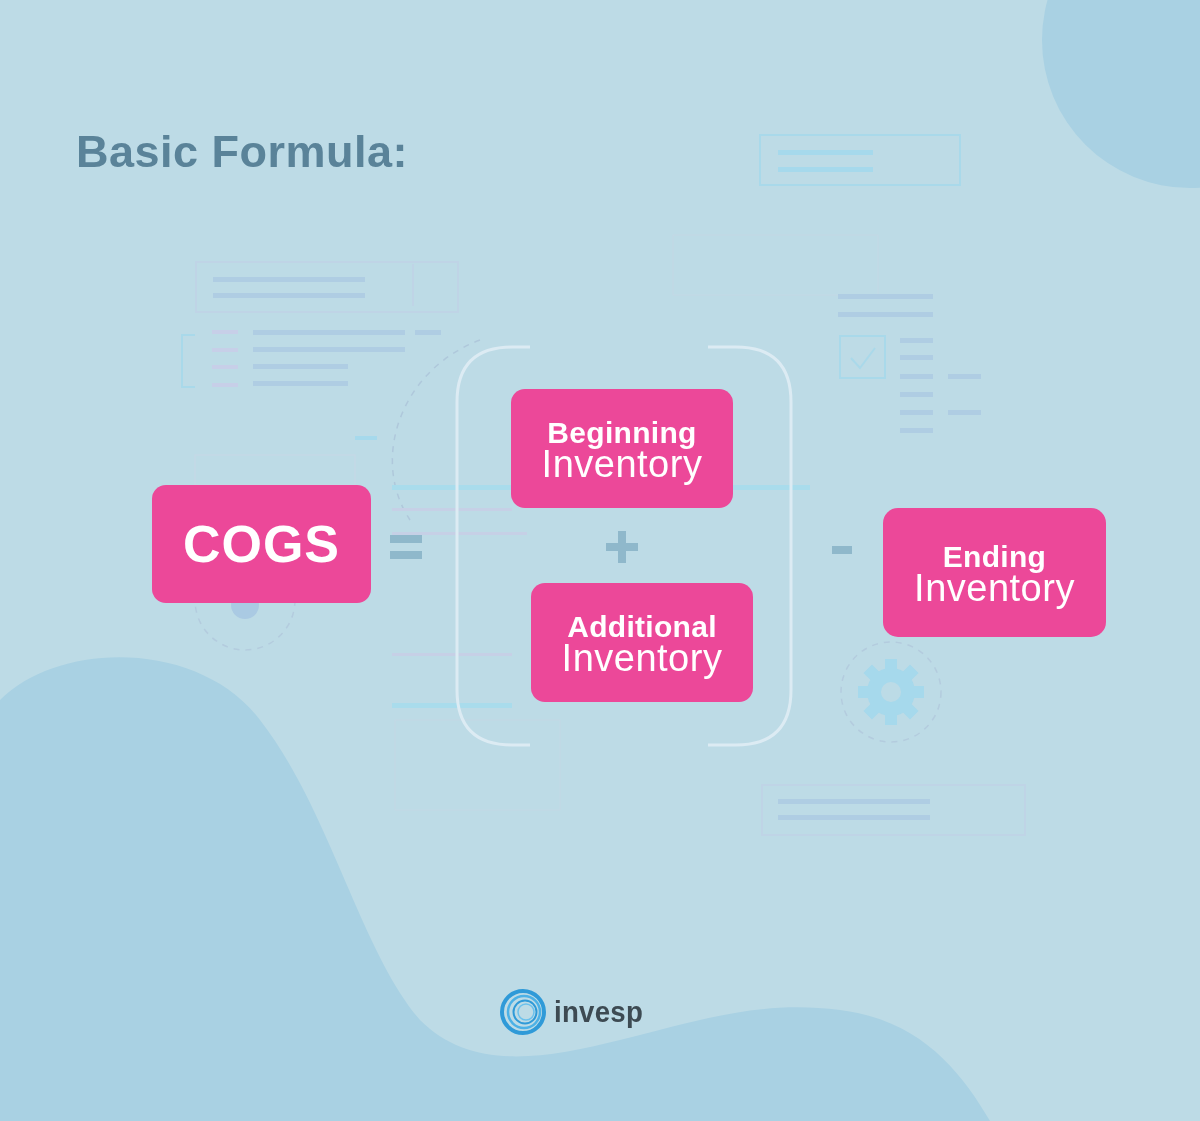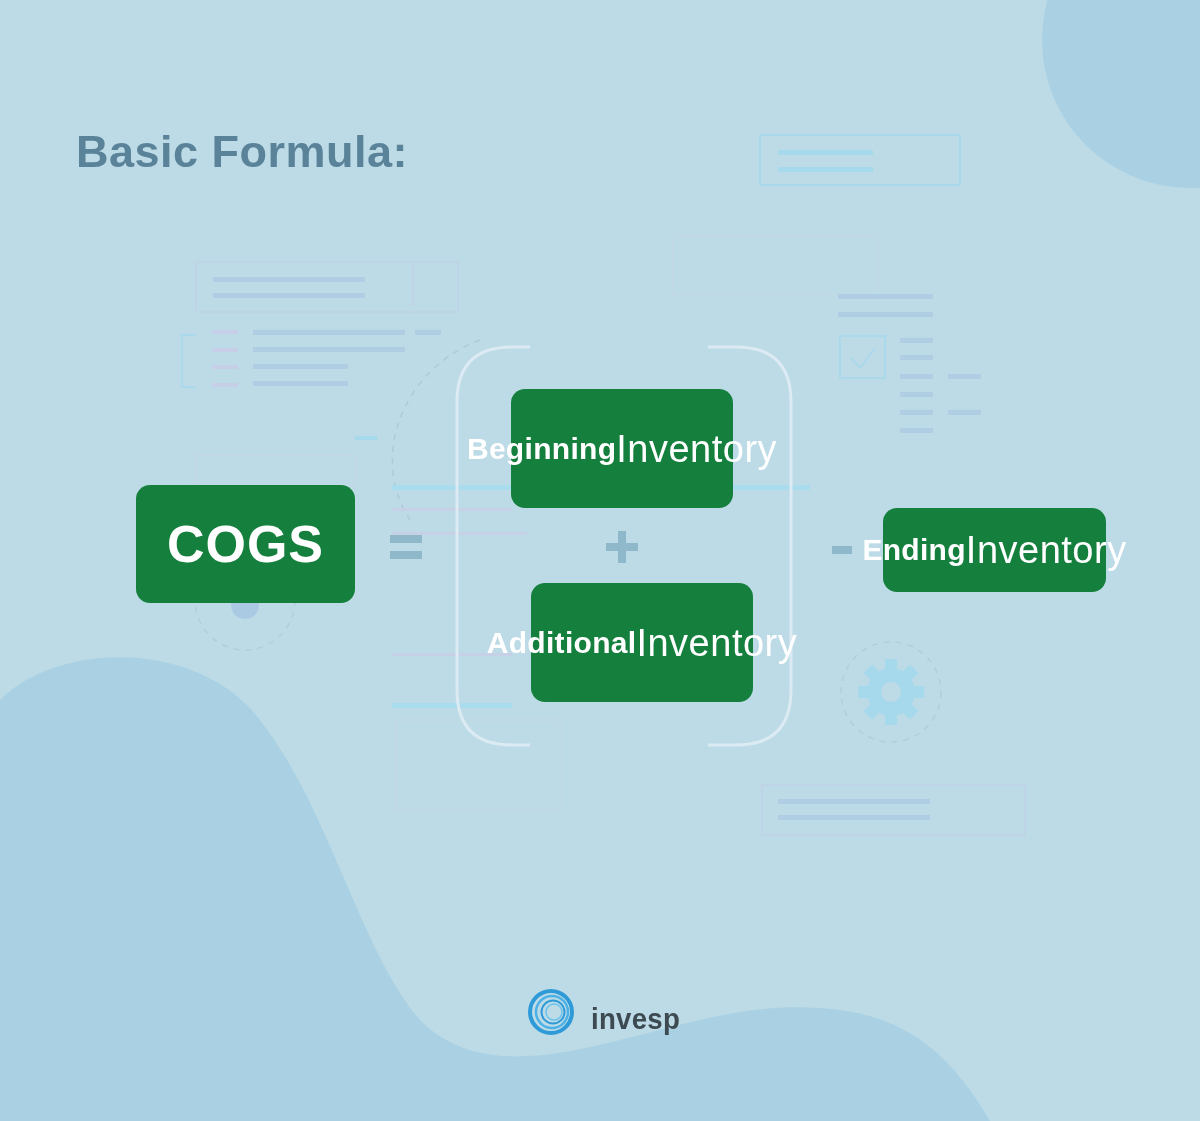--- a/index.html
+++ b/index.html
@@ -15,54 +15,54 @@
       position: absolute;
       left: 76px; top: 126px;
       font-size: 45px;
       font-weight: 700;
       color: #5a8399;
       letter-spacing: 0.5px;
     }
 
     .box {
       position: absolute;
-      background: #15803d;
+      background: #ec4899;
       border-radius: 14px;
       color: #ffffff;
       display: flex;
-      flex-direction: row;
+      flex-direction: column;
       align-items: center;
       justify-content: center;
       text-align: center;
     }
     .box .bold { font-weight: 700; font-size: 30px; line-height: 30px; letter-spacing: 0.3px; }
     .box .reg { font-weight: 400; font-size: 38px; line-height: 32px; letter-spacing: 0.5px; }
 
-    .cogs { left: 136px; top: 485px; width: 219px; height: 118px; }
+    .cogs { left: 152px; top: 485px; width: 219px; height: 118px; }
     .cogs .big { font-size: 52px; font-weight: 700; letter-spacing: 1px; }
 
     .beginning { left: 511px; top: 389px; width: 222px; height: 119px; }
     .additional { left: 511px; top: 583px; width: 222px; height: 119px; margin-left: 20px; }
-    .ending { left: 883px; top: 508px; width: 223px; height: 84px; }
+    .ending { left: 883px; top: 508px; width: 223px; height: 129px; border-radius: 15px; }
 
     .op {
       position: absolute;
       color: #8ab5c9;
     }
     .op-eq { left: 390px; top: 535px; width: 32px; height: 26px; }
     .op-eq span { position: absolute; left: 0; width: 32px; height: 8px; background: #8fb8cb; }
     .op-plus { left: 606px; top: 531px; width: 32px; height: 32px; }
     .op-plus .h { position: absolute; left: 0; top: 12px; width: 32px; height: 8px; background: #8fb8cb; }
     .op-plus .v { position: absolute; left: 12px; top: 0; width: 8px; height: 32px; background: #8fb8cb; }
     .op-minus { left: 832px; top: 546px; width: 20px; height: 8px; background: #8fb8cb; }
 
     .logo {
       position: absolute;
-      left: 527px; top: 988px;
-      display: flex; align-items: flex-end; gap: 16px;
+      left: 499px; top: 988px;
+      display: flex; align-items: center; gap: 7px;
     }
     .logo-text {
       font-size: 30px; font-weight: 700;
       color: #3d4a52;
       letter-spacing: 0.3px;
       font-family: "Liberation Sans", sans-serif;
       transform: scaleX(0.92);
       transform-origin: left center;
     }
   </style>

